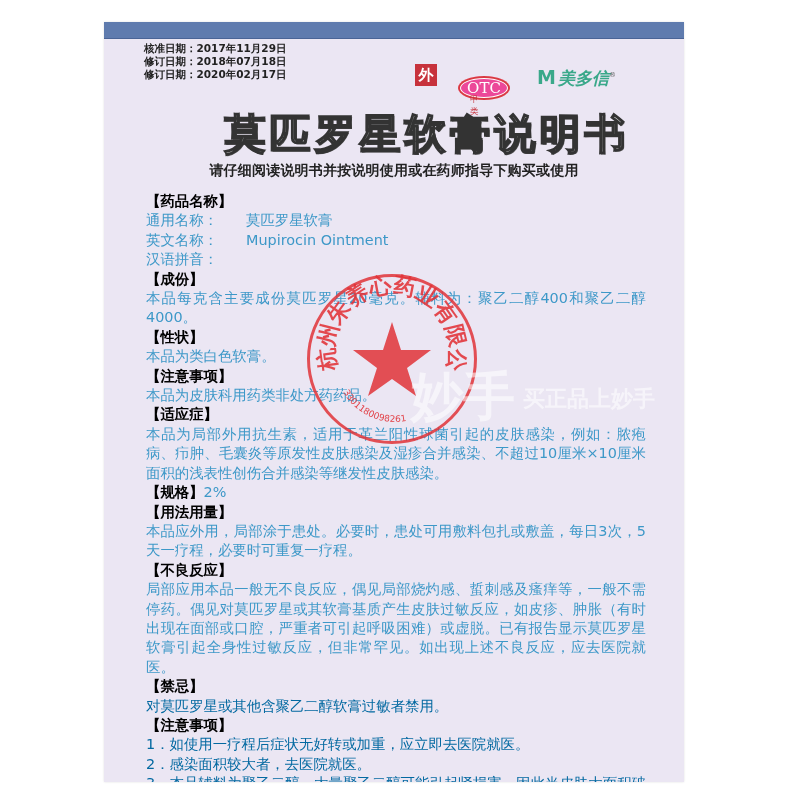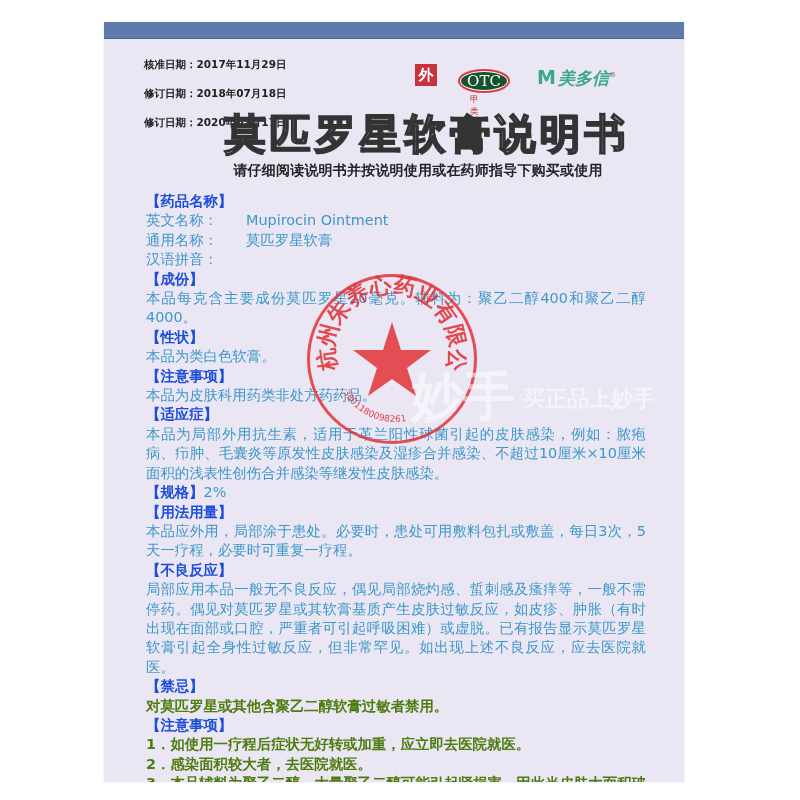--- a/index.html
+++ b/index.html
@@ -16,30 +16,30 @@
     }
     .topbar {
       position: absolute; left: 0; top: 0; width: 100%; height: 16px;
       background: #5f7bae;
       border-bottom: 1px solid #4a6496;
     }
     .dates {
       position: absolute; left: 40px; top: 20px;
       font-size: 10.5px; line-height: 13px; color: #222; font-weight: bold;
     }
-    .dates div { white-space: nowrap; margin-top: 16px; }
+    .dates div { white-space: nowrap; }
     .logos { position: absolute; left: 311px; top: 40px; height: 40px; }
     .wai {
       position: absolute; left: 0; top: 2px; width: 22px; height: 22px;
       background: #c7323c; color: #fff; font-size: 15px; line-height: 22px;
       text-align: center; font-weight: bold;
     }
     .otc {
-      position: absolute; left: 43px; top: 7px; width: 52px; height: 24px;
-      border-radius: 50%; background: #14532d; color: #fff;
+      position: absolute; left: 43px; top: 14px; width: 52px; height: 24px;
+      border-radius: 50%; background: #ec4899; color: #fff;
       font-family: "DejaVu Serif", "Liberation Serif", serif;
       font-size: 15px; line-height: 24px; text-align: center;
       box-shadow: inset 0 0 0 2px #d93a42, inset 0 0 0 3px #fff;
     }
     .otc-sub {
       position: absolute; left: 55px; top: 32px; font-size: 8.5px; color: #c7323c;
       letter-spacing: 4px;
     }
     .brand {
       position: absolute; left: 122px; top: 4px; color: #3aa88a;
@@ -50,31 +50,31 @@
     .title {
       position: absolute; left: 0; width: 100%; top: 88px; text-align: center;
       font-size: 41px; line-height: 48px; color: #ffffff; font-weight: bold;
       letter-spacing: 4px;
       -webkit-text-stroke: 1.6px #333;
       text-shadow: 1px 1px 0 #555;
       padding-left: 33px;
     }
     .subtitle {
       position: absolute; left: 0; width: 100%; top: 140px; text-align: center;
-      font-size: 14px; color: #222; font-weight: bold; letter-spacing: 0.2px; padding-left: 24px;
+      font-size: 14px; color: #222; font-weight: bold; letter-spacing: 0.2px;
     }
     .content {
       position: absolute; left: 42px; top: 170px; width: 500px;
       color: #3d98c8; font-size: 14.4px; line-height: 19.4px;
     }
-    .sec-head { color: #1d4ed8; font-weight: bold; }
+    .sec-head { color: #000000; font-weight: bold; }
     .kv { display: flex; }
     .kv .k { width: 100px; flex: none; }
     .para { text-align: justify; }
-    .bold-line { font-weight: bold; color: #4d7c0f; }
+    .bold-line { font-weight: normal; color: #0369a1; }
     .stamp {
       position: absolute; left: 203px; top: 252px; width: 170px; height: 170px;
       border-radius: 50%; border: 3px solid rgba(225,50,55,0.85);
       box-sizing: border-box;
     }
     .stamp svg { position: absolute; left: -3px; top: -3px; }
     .watermark {
       position: absolute; left: 300px; top: 340px; color: rgba(255,255,255,0.55);
       font-size: 22px; white-space: nowrap; font-weight: bold;
     }
@@ -100,26 +100,26 @@
       <span class="m">M</span><span>美多信</span><sup>®</sup>
     </div>
   </div>
 
   <div class="title">莫匹罗星软膏说明书</div>
   <div class="subtitle">请仔细阅读说明书并按说明使用或在药师指导下购买或使用</div>
 
   <div class="content">
     <div class="sec-head">【药品名称】</div>
     <div class="kv">
+        <span class="k">通用名称：</span>
+        <span>莫匹罗星软膏</span>
+      </div>
+    <div class="kv">
         <span class="k">英文名称：</span>
         <span>Mupirocin Ointment</span>
-      </div>
-    <div class="kv">
-        <span class="k">通用名称：</span>
-        <span>莫匹罗星软膏</span>
       </div>
     <div class="kv">
         <span class="k">汉语拼音：</span>
       </div>
 
     <div class="sec-head">【成份】</div>
     <div class="para">本品每克含主要成份莫匹罗星20毫克。辅料为：聚乙二醇400和聚乙二醇4000。</div>
 
     <div class="sec-head">【性状】</div>
     <div class="para">本品为类白色软膏。</div>

